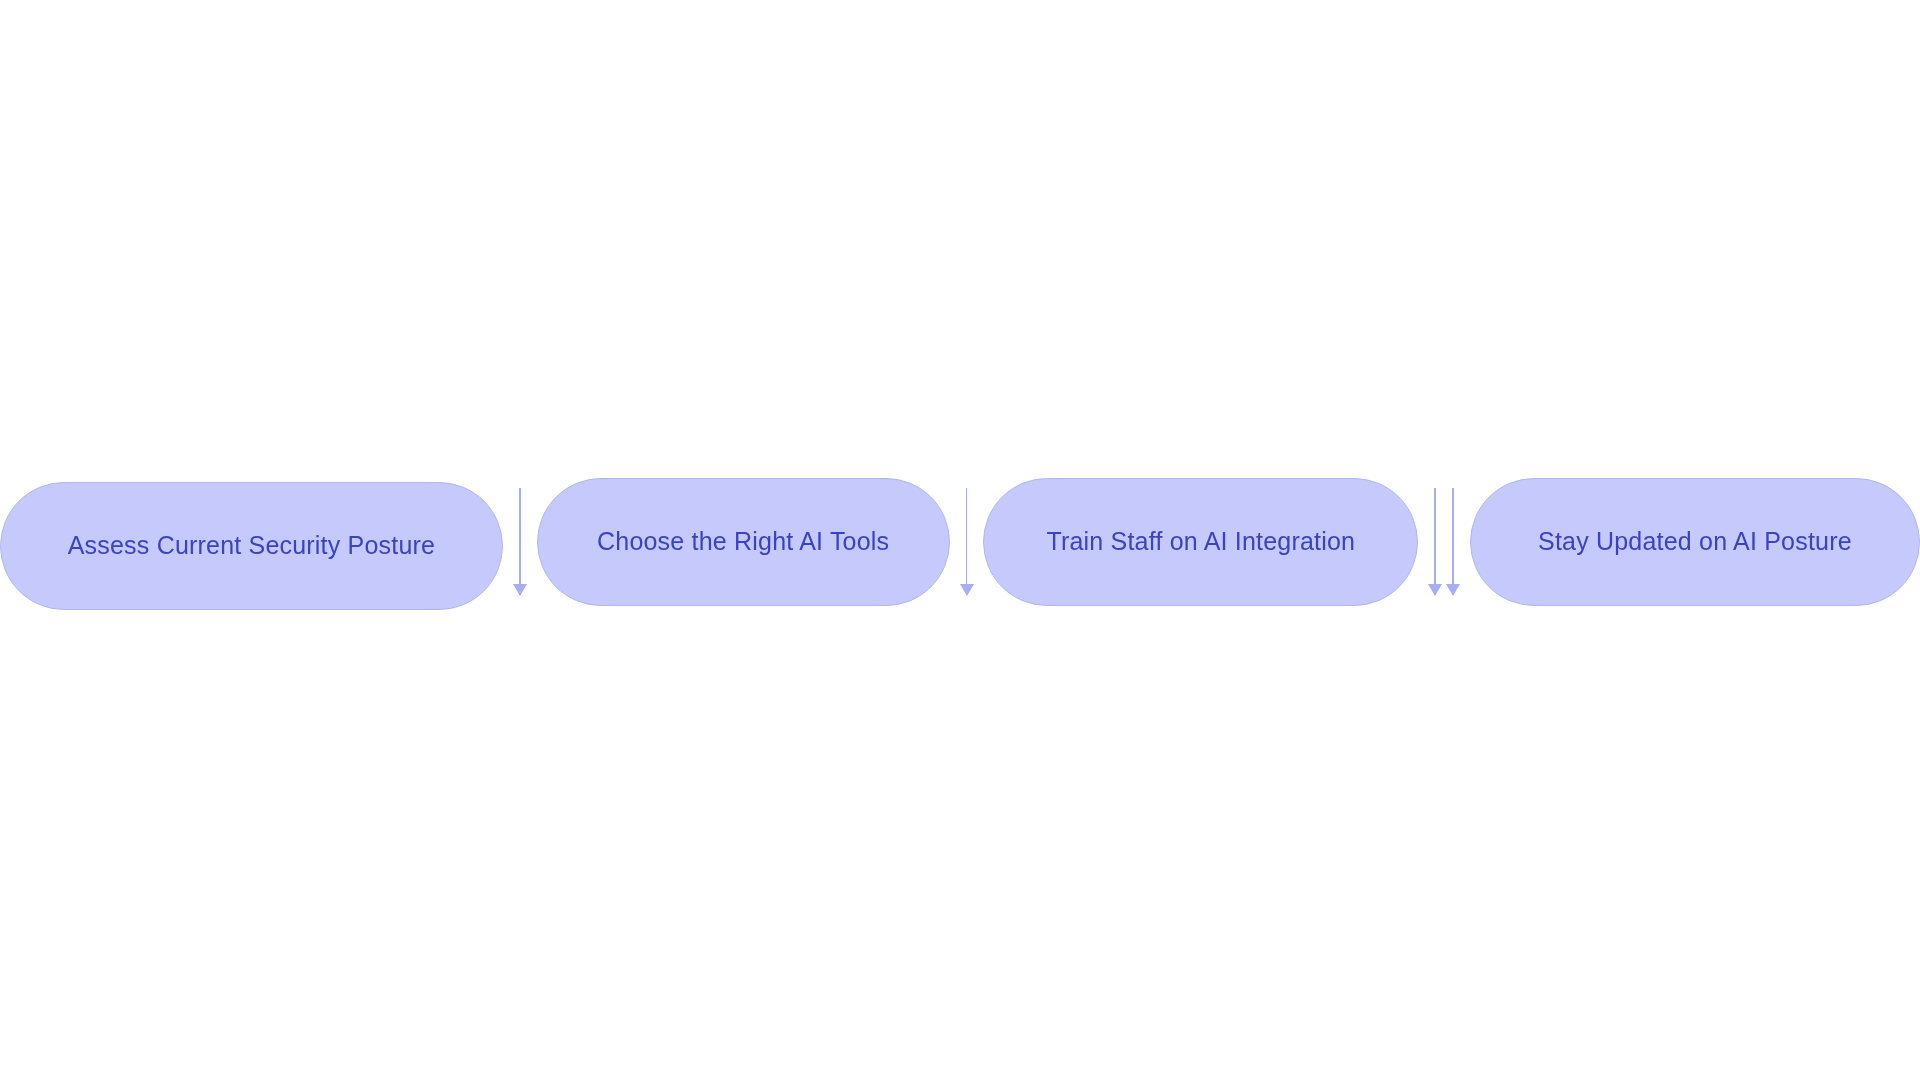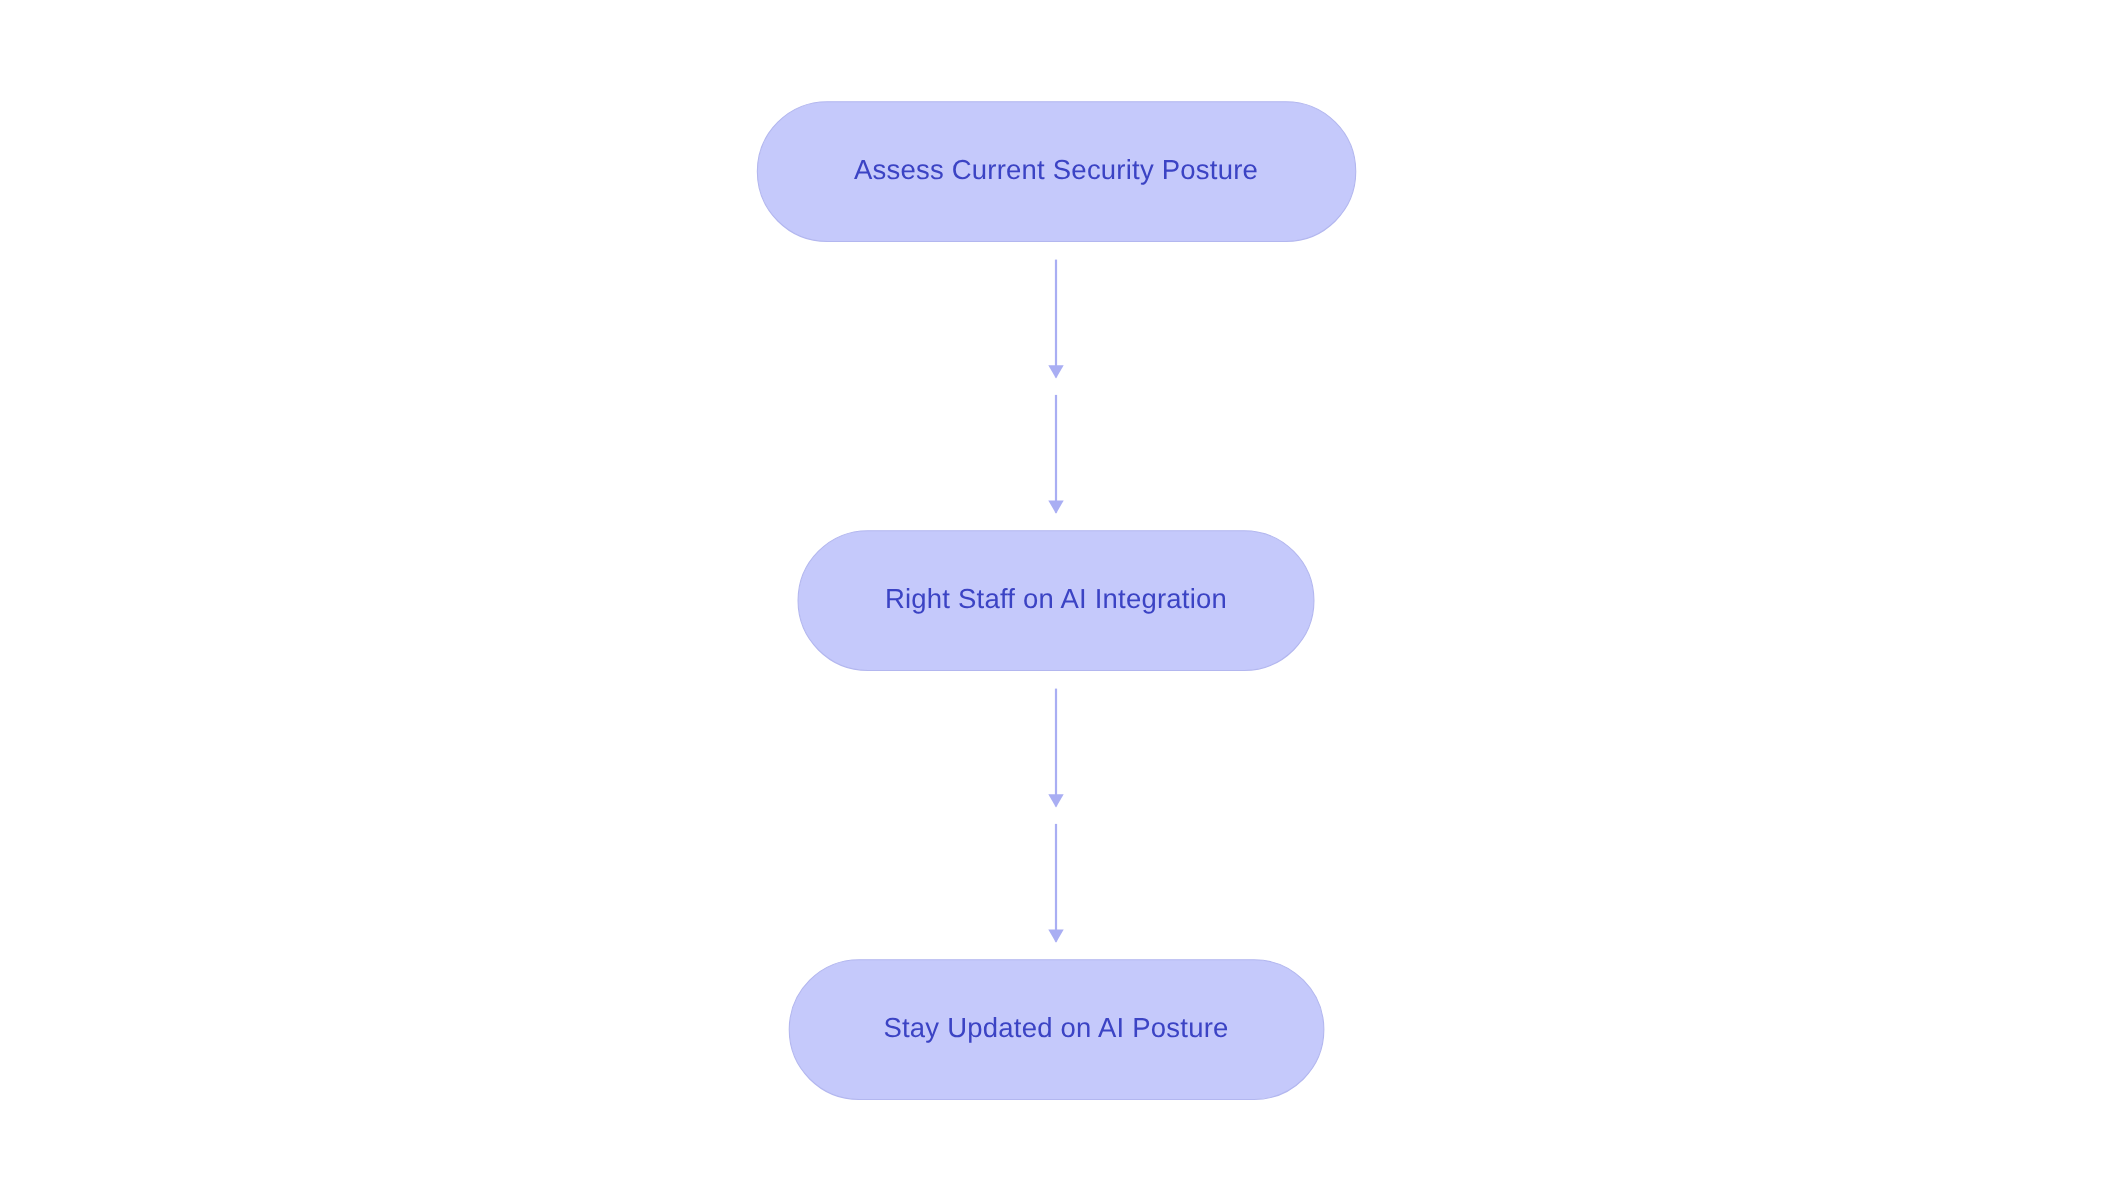--- a/index.html
+++ b/index.html
@@ -18,23 +18,23 @@
     width: 1920px;
     height: 1083px;
   }
   .flow-column {
     position: absolute;
     left: 0;
     top: 0;
     width: 1920px;
     height: 1083px;
     display: flex;
-    flex-direction: column;
+    flex-direction: row;
     align-items: center;
-    justify-content: center;
+    justify-content: flex-start;
     gap: 16px;
   }
   .node {
     box-sizing: border-box;
     display: flex;
     align-items: center;
     justify-content: center;
     background: #c5c9fb;
     border: 1px solid #b3b7ef;
     border-radius: 64px;
@@ -70,27 +70,30 @@
   <div class="flow-column">
 
     <div class="node" style="margin-top:8px;width:545px;">
       <span>Assess Current Security Posture</span>
     </div>
 
     <div class="connector" style="height:107px;">
       <span class="arrow-head"></span>
     </div>
 
+    <div class="node" style="width:446px;">
+      <span>Choose the Right AI Tools</span>
+    </div>
 
     <div class="connector" style="height:107px;">
       <span class="arrow-head"></span>
     </div>
 
     <div class="node" style="width:470px;">
-      <span>Right Staff on AI Integration</span>
+      <span>Train Staff on AI Integration</span>
     </div>
 
     <div class="connector" style="height:107px;">
       <span class="arrow-head"></span>
     </div>
 
 
     <div class="connector" style="height:107px;">
       <span class="arrow-head"></span>
     </div>

